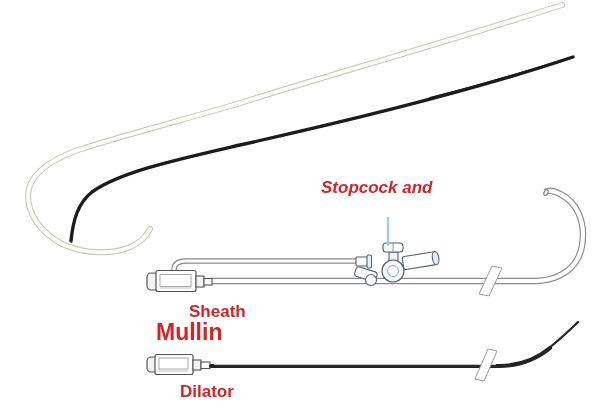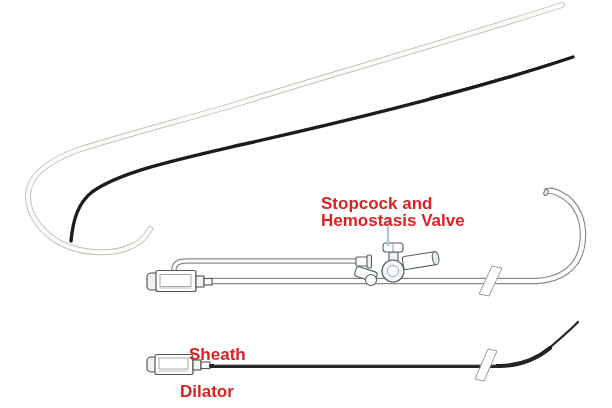--- a/index.html
+++ b/index.html
@@ -93,23 +93,23 @@
       <g>
         <path d="M 211 366 L 500 366 C 522 365.5, 538 358, 550 348" fill="none" stroke="#242424" stroke-width="4.2" stroke-linecap="round"></path>
         <path d="M 548 349 C 560 339, 571 329, 578 322" fill="none" stroke="#242424" stroke-width="2.2" stroke-linecap="round"></path>
         <path d="M 214 364.6 L 496 364.6" fill="none" stroke="#cfcfcf" stroke-width="1"></path>
       </g>
 
       <polygon points="488,349 497,351 484,381 475,379" fill="#ffffff" stroke="#999999" stroke-width="1"></polygon>
     </g>
   </svg>
 
-  <div class="label label-sm" style="left:321px; top:195px;">
+  <div class="label label-sm" style="left:321px; top:179px;font-style:italic;">
     <div>Stopcock and</div>
-    <div>Hemostasis Valve</div>
   </div>
 
-  <div class="label label-sm" style="left:189px; top:303px;margin-top:43px;">Sheath</div>
+  <div class="label label-sm" style="left:189px; top:303px;">Sheath</div>
 
+  <div class="label label-lg" style="left:156px; top:320px;">Mullin</div>
 
   <div class="label label-sm" style="left:180px; top:383px;">Dilator</div>
 
 </div>
 
 </body></html>

